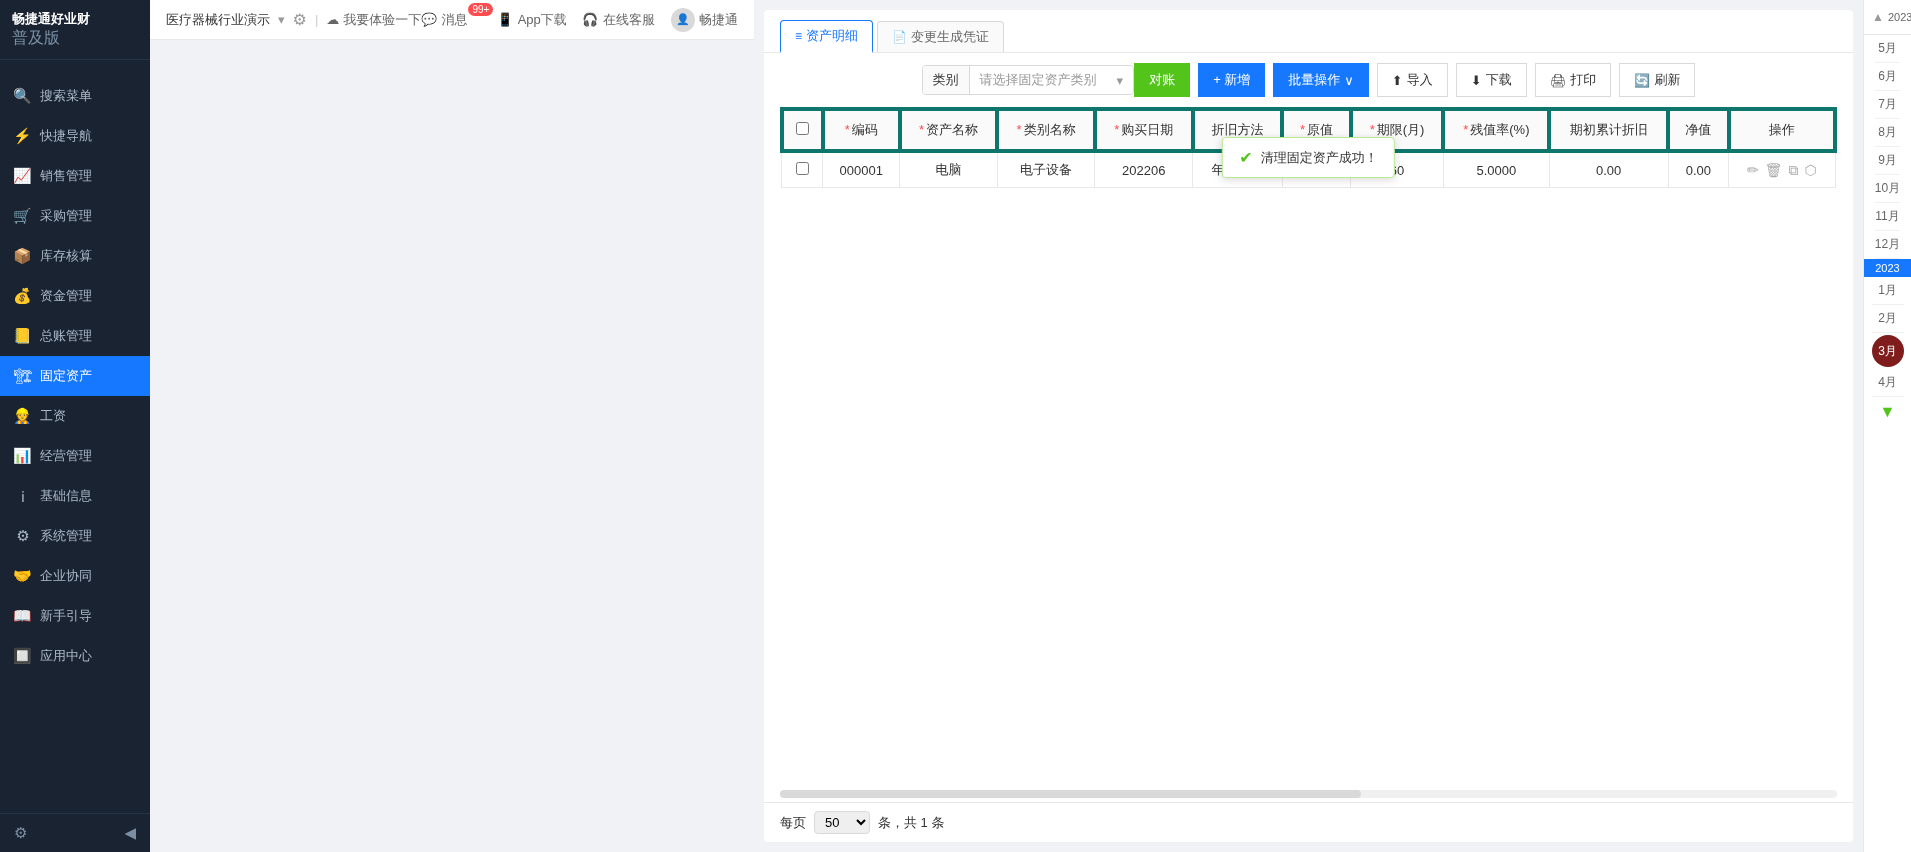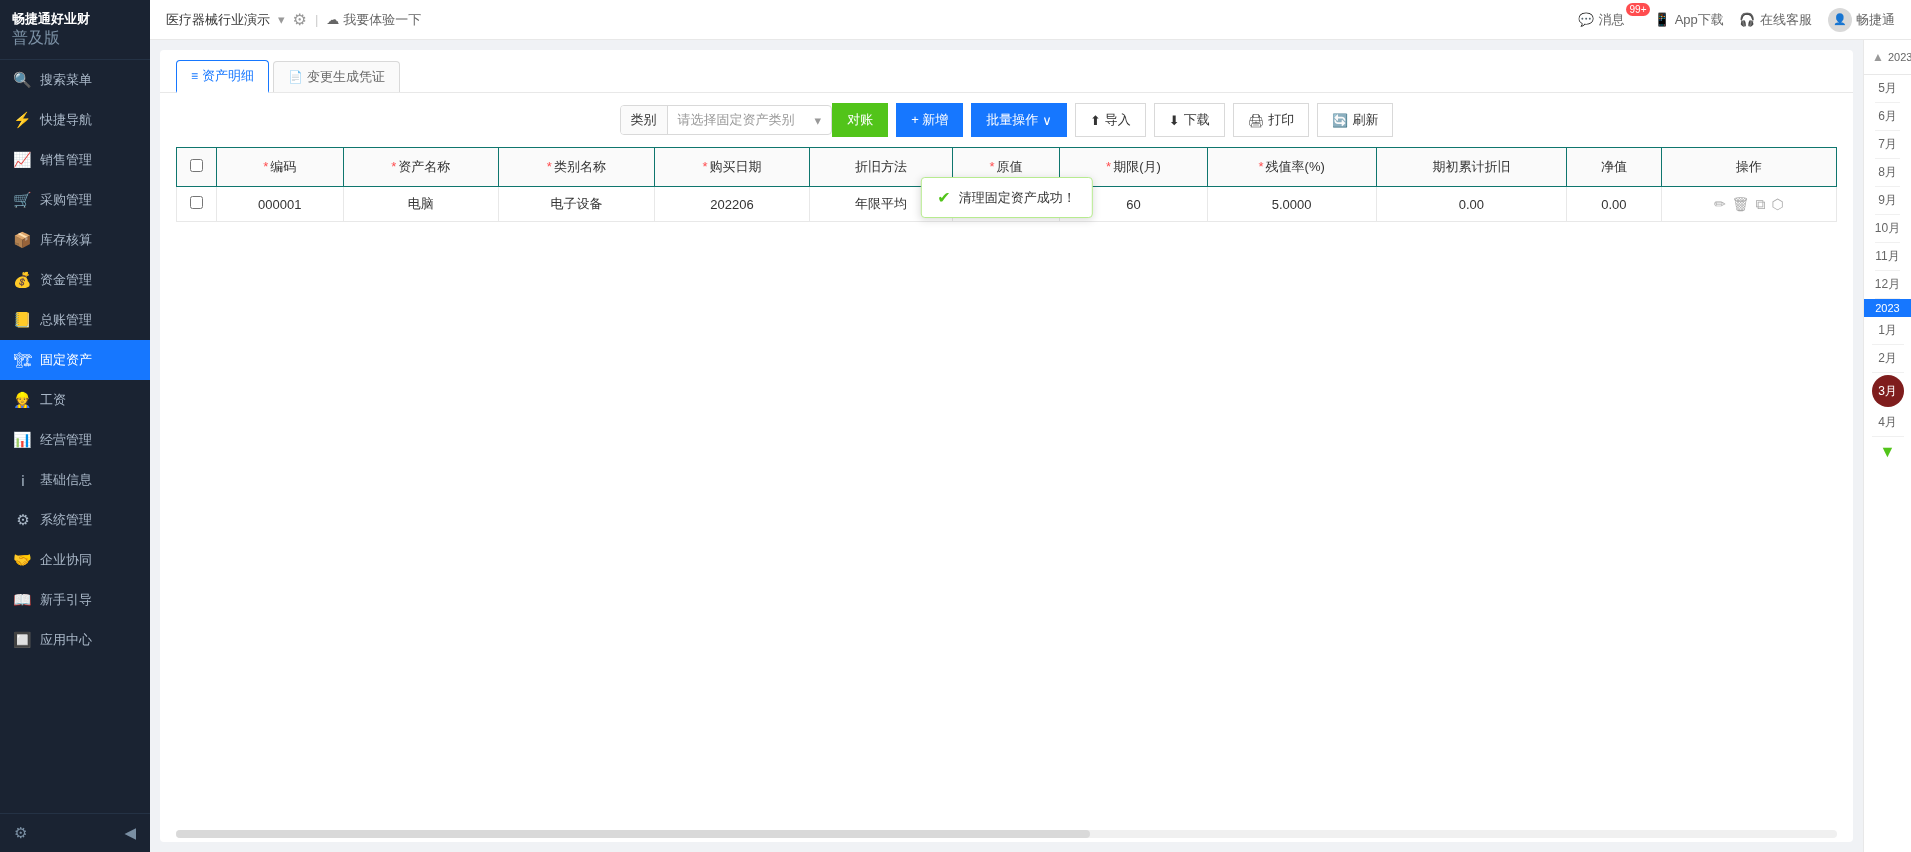--- a/index.html
+++ b/index.html
@@ -7,20 +7,21 @@
 
     
     .sidebar {
       width: 150px;
       background: #1a2332;
       color: #aab8c8;
       display: flex;
       flex-direction: column;
       flex-shrink: 0;
       height: 100%;
+      gap: 16px;
     }
     .sidebar-logo {
       padding: 10px 12px;
       background: #1a2332;
       border-bottom: 1px solid #243245;
     }
     .logo-title { color: #fff; font-size: 13px; font-weight: bold; }
     .logo-sub { color: #7a8fa3; font-size: 16px; }
     .sidebar-scroll {
       flex: 1;
@@ -46,21 +47,21 @@
       align-items: center;
       justify-content: space-between;
       padding: 10px 14px;
     }
     .sidebar-bottom-icon { color: #7a8fa3; cursor: pointer; font-size: 15px; }
 
     
     .main {
       flex: 1;
       display: flex;
-      flex-direction: column;
+      flex-direction: row;
       overflow: hidden;
     }
 
     
     .topbar {
       height: 40px;
       background: #fff;
       border-bottom: 1px solid #e8e8e8;
       display: flex;
       align-items: center;
@@ -218,21 +219,21 @@
       padding: 0 16px;
     }
     table {
       width: 100%;
       border-collapse: collapse;
       font-size: 13px;
     }
     thead tr { background: #fafafa; }
     th {
       padding: 10px 12px;
-      border: 1px solid #0f766e;
+      border: 4px solid #0f766e;
       text-align: center;
       color: #333;
       font-weight: normal;
       white-space: nowrap;
     }
     td {
       padding: 8px 12px;
       border: 1px solid #e8e8e8;
       text-align: center;
       color: #333;
@@ -558,20 +559,28 @@
           <div class="success-toast" style="top: 30px; left: 50%; transform: translateX(-50%);">
             <span class="toast-check">✔</span>
             <span>清理固定资产成功！</span>
           </div>
         </div>
 
         <div class="scrollbar-bottom">
           <div class="scrollbar-thumb"></div>
         </div>
 
+        <div class="pagination">
+          <span>每页</span>
+          <select class="page-select">
+            <option>50</option>
+            <option>100</option>
+          </select>
+          <span>条，共 1 条</span>
+        </div>
       </div>
     </div>
 
     <div class="right-panel">
       <div class="right-panel-header">
         <span class="chevron-up">▲</span>
         <span style="font-size:11px;color:#666;">2023.03</span>
 
       </div>
       <div>

